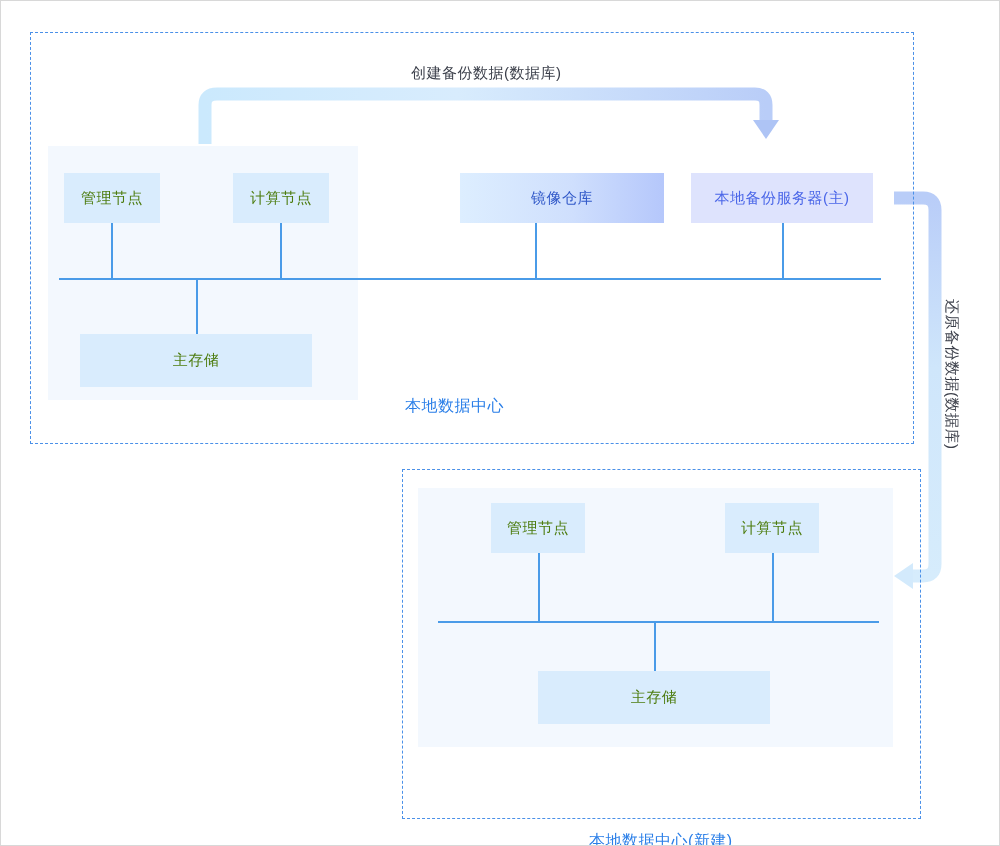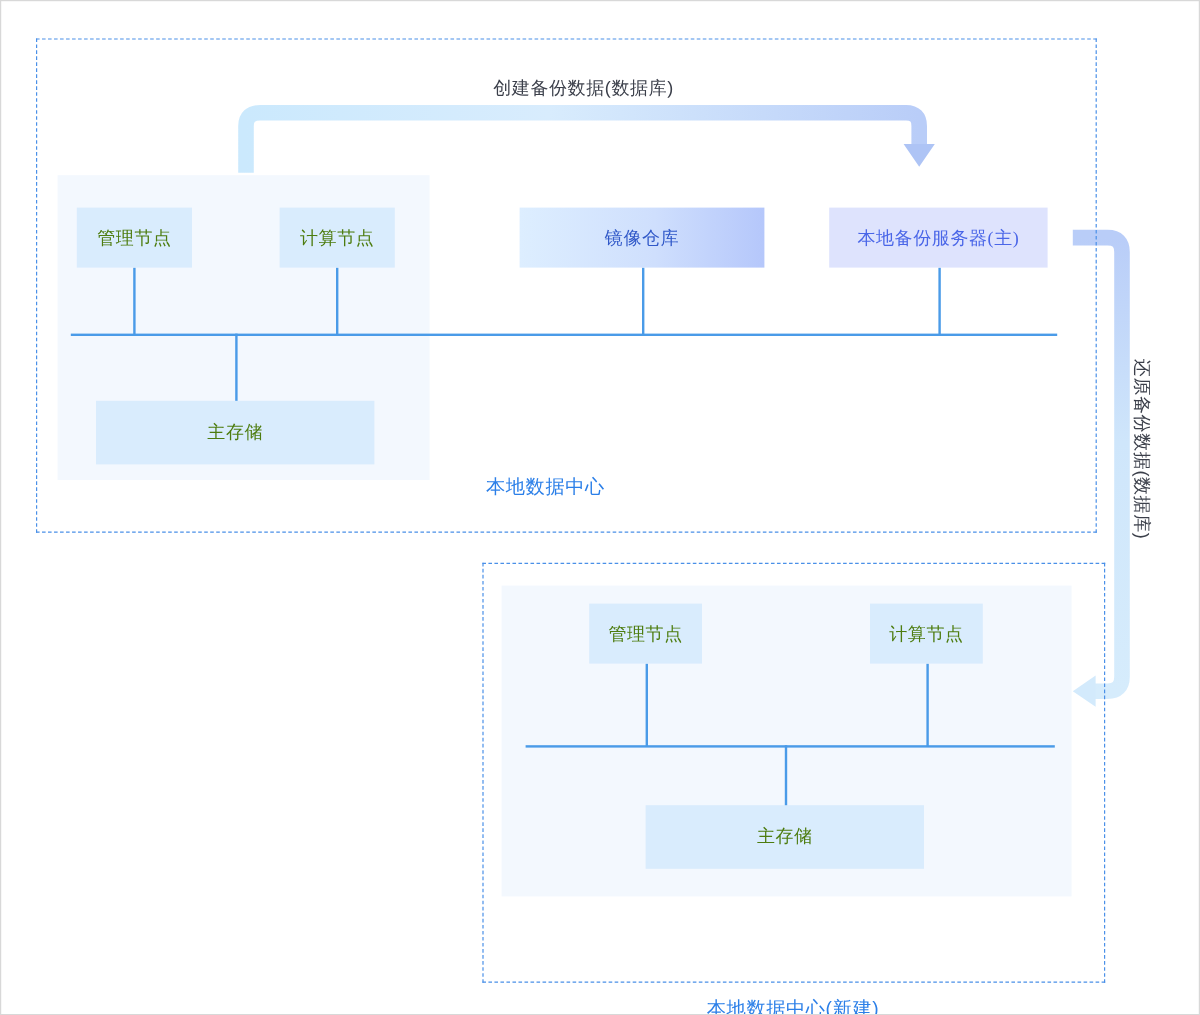--- a/index.html
+++ b/index.html
@@ -47,26 +47,27 @@
     color: #4d7c0f;
     font-size: 15px;
     letter-spacing: 0.5px;
     white-space: nowrap;
   }
   .node.blue   { background: #d9ecfd; }
   .node.lav    { background: #dee3fd; color: #4a66e8; }
   .node.grad   {
     background: linear-gradient(90deg, #ddeeff 0%, #cfdffd 55%, #b5c7fb 100%);
     color: #3058c8;
+    margin-left: 27px;
   }
 
   #node-mgmt-top   { left: 63px;  top: 172px; width: 96px;  height: 50px; }
   #node-comp-top   { left: 232px; top: 172px; width: 96px;  height: 50px; }
   #node-registry   { left: 432px; top: 172px; width: 204px; height: 50px; }
-  #node-backup-srv { left: 690px; top: 172px; width: 182px; height: 50px; font-family: Liberation Serif, serif; }
+  #node-backup-srv { left: 690px; top: 172px; width: 182px; height: 50px; }
   #node-storage-top{ left: 79px;  top: 333px; width: 232px; height: 53px; }
 
   #node-mgmt-bot   { left: 490px; top: 502px; width: 94px;  height: 50px; }
   #node-comp-bot   { left: 724px; top: 502px; width: 94px;  height: 50px; }
   #node-storage-bot{ left: 537px; top: 670px; width: 232px; height: 53px; }
 
   
   .bus {
     background: #4a9be8;
     height: 1.6px;

